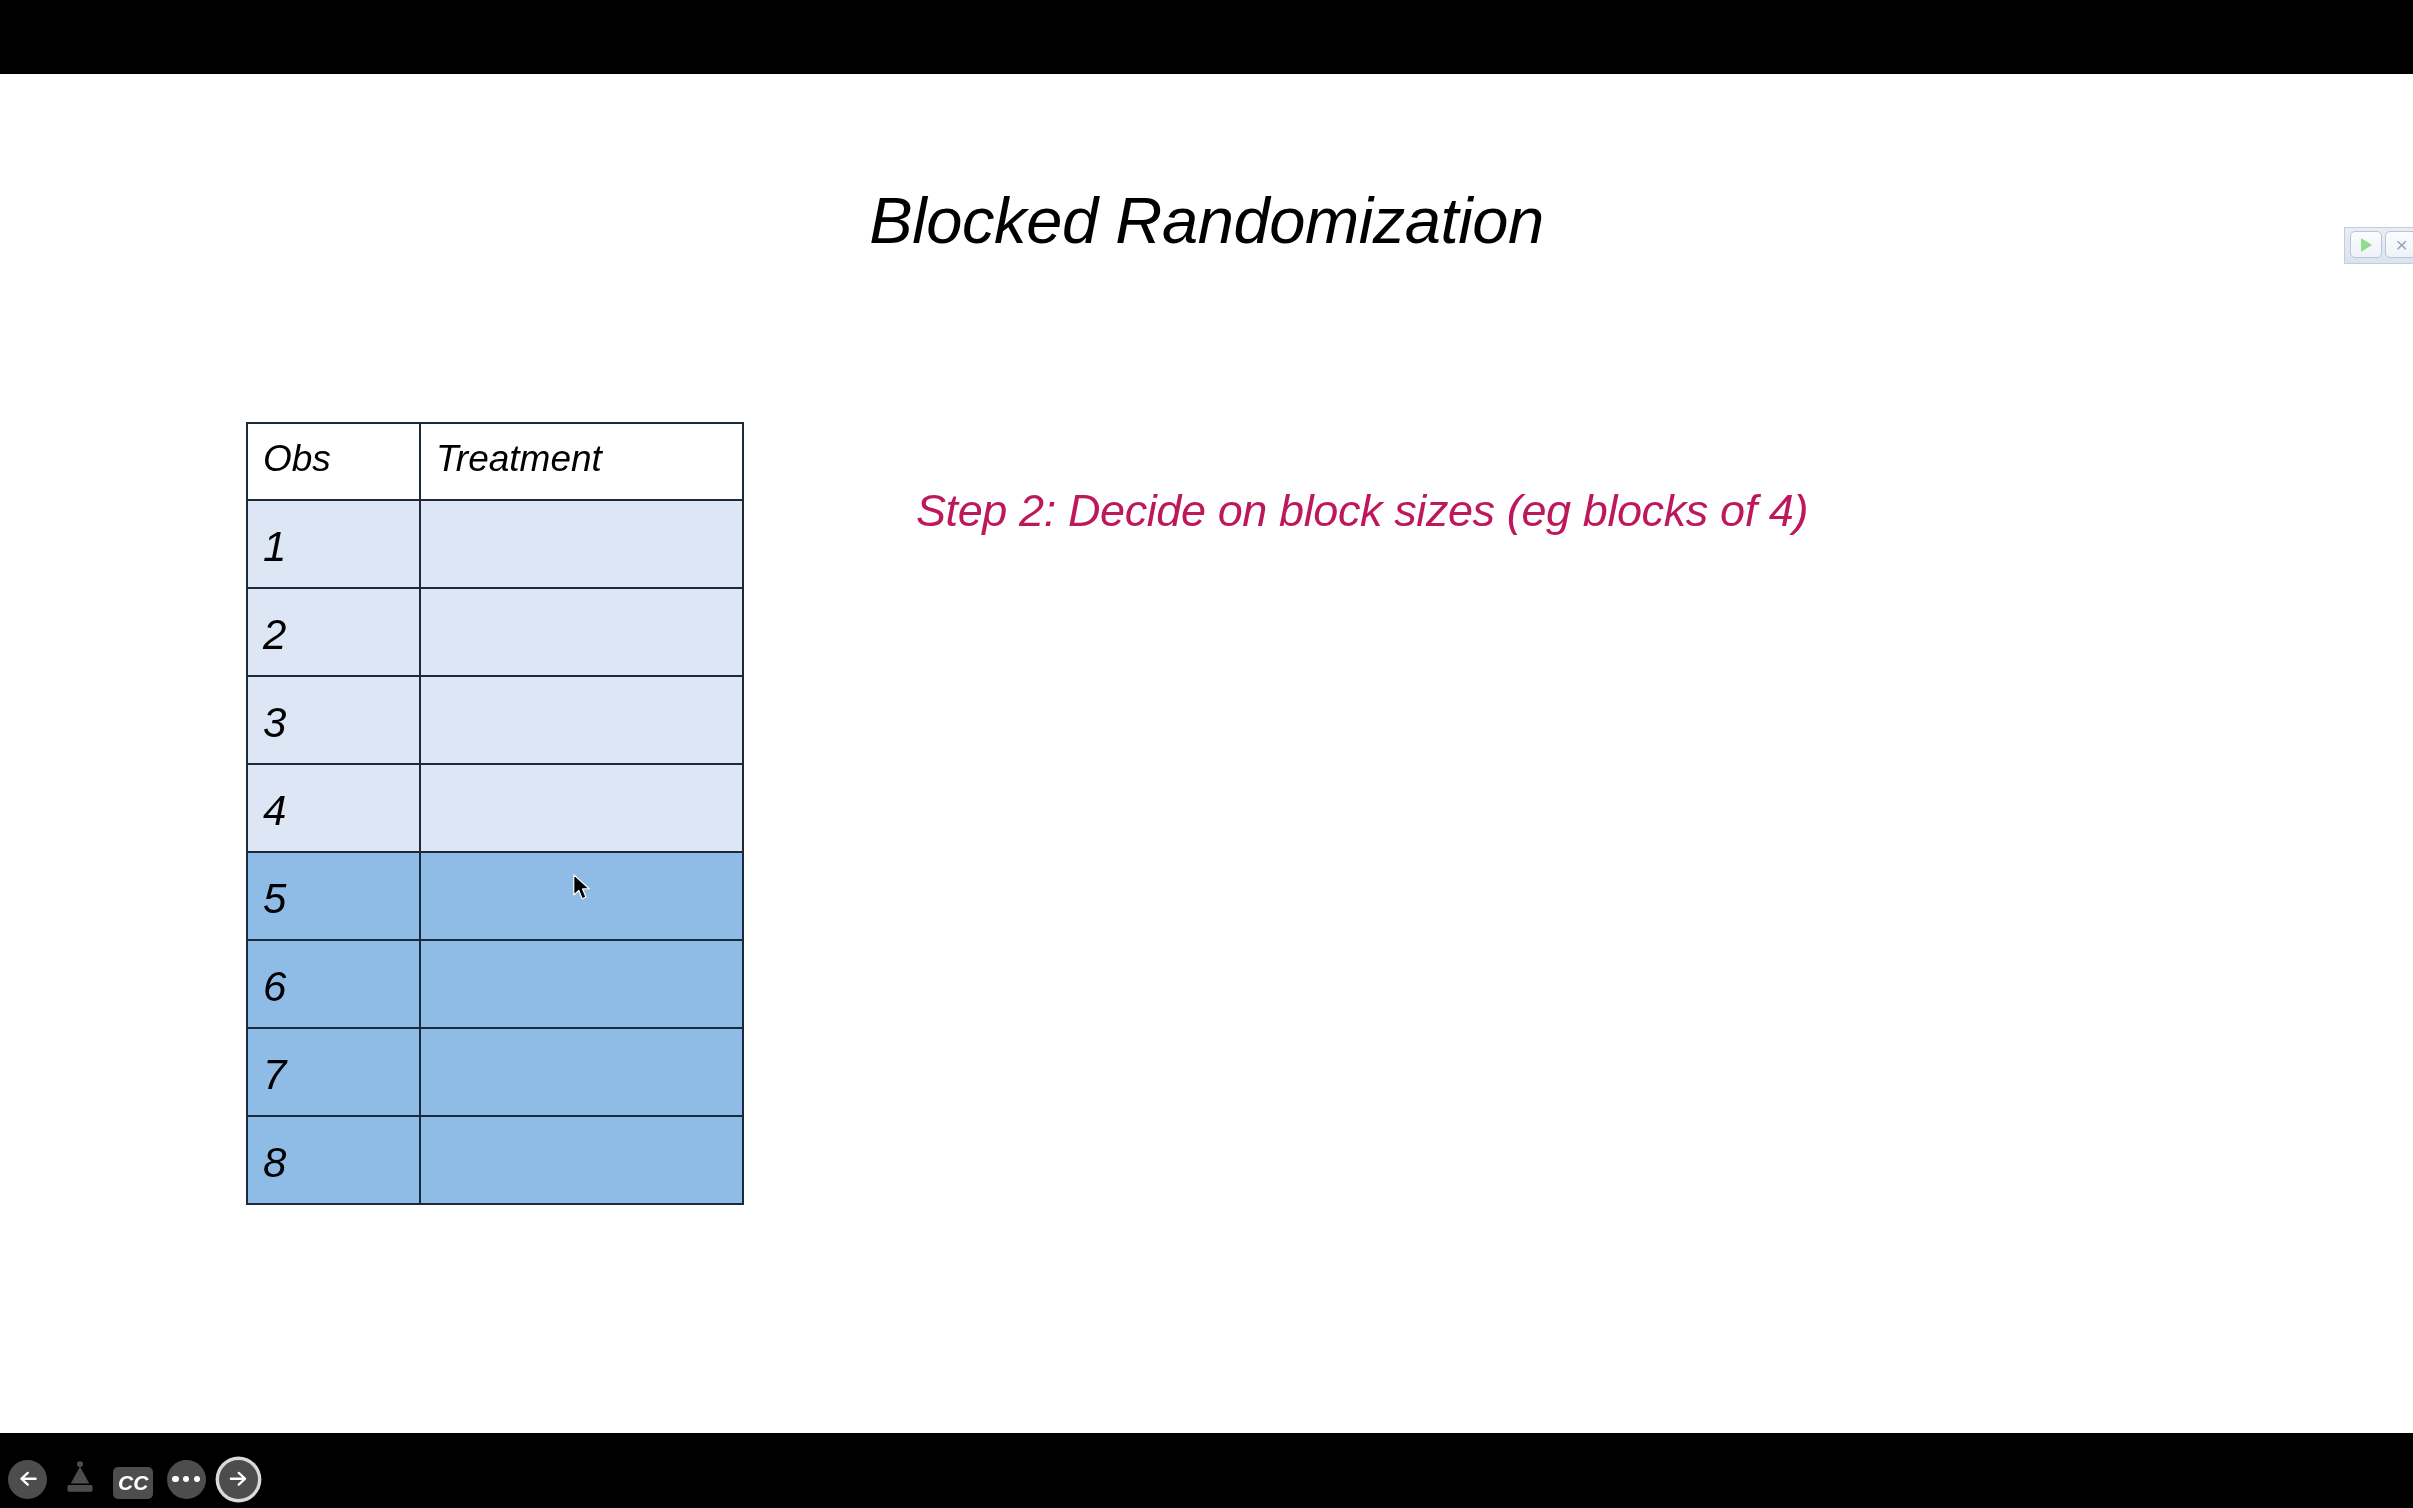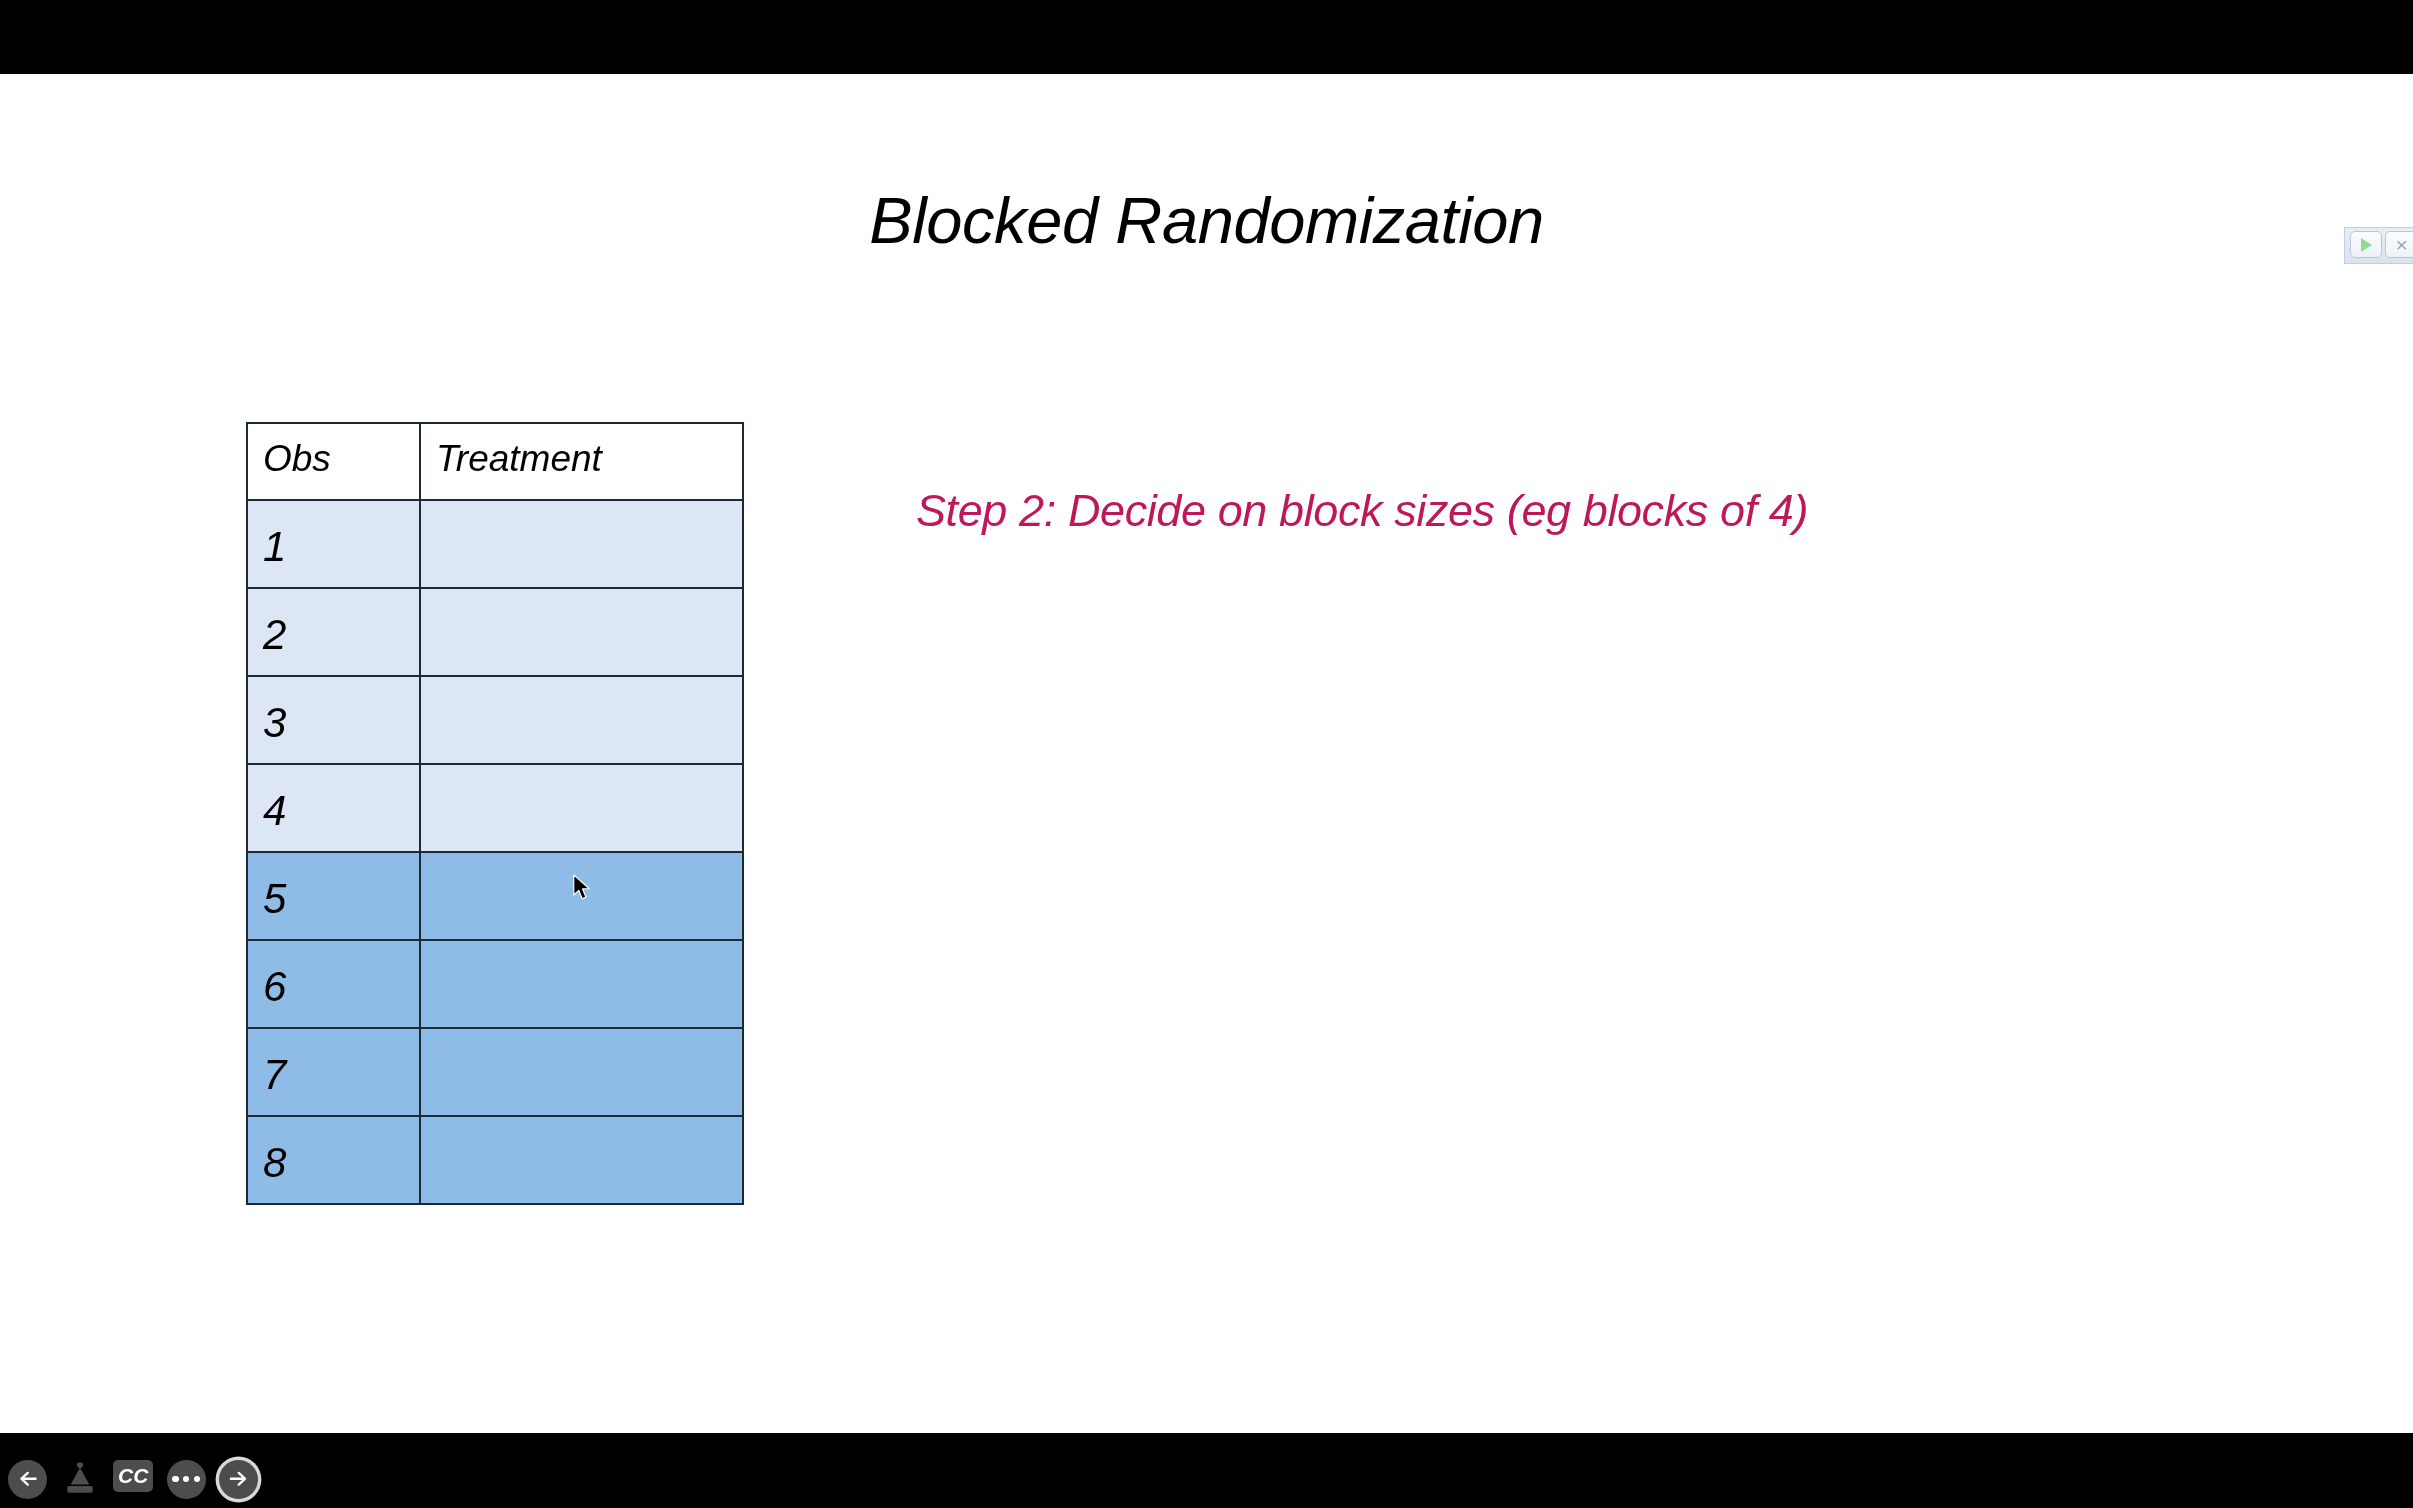--- a/index.html
+++ b/index.html
@@ -106,21 +106,21 @@
 
   
   #player-controls {
     position:absolute;
     left:8.4px; top:1379px;
     width:260px; height:52px;
     display:flex;
     align-items:center;
     gap:13.4px;
   }
-  .ctl { width:39px; height:39px; position:relative; display:flex; align-items:flex-start; justify-content:center; }
+  .ctl { width:39px; height:39px; position:relative; display:flex; align-items:flex-end; justify-content:center; }
   .circ {
     width:39px; height:39px; border-radius:50%;
     background:#4d4d4d;
     display:flex; align-items:center; justify-content:center;
   }
   .cc-box {
     width:40px; height:32px; border-radius:5px;
     background:#4d4d4d;
     color:#fff; font-size:21px; font-weight:700;
     display:flex; align-items:center; justify-content:center;

